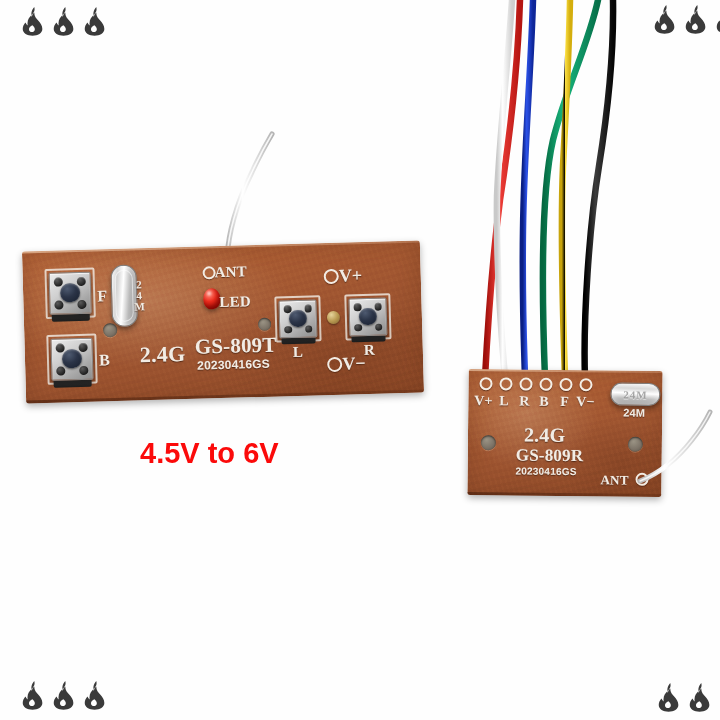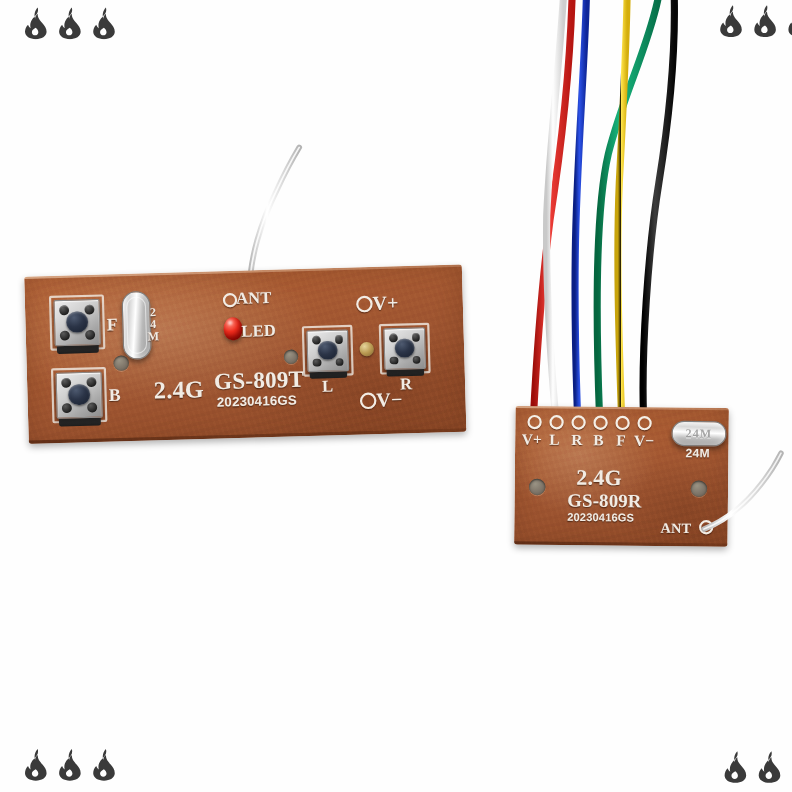--- a/index.html
+++ b/index.html
@@ -362,14 +362,15 @@
 
     <div class="silk" style="left:133px; top:102px; font-size:13px;">ANT</div>
     <div class="pad-ring" style="left:168px; top:102px; width:13px; height:13px;"></div>
   </div>
 
   <svg class="wire-svg" viewBox="0 0 720 720">
     <path d="M640,481 C660,473 678,458 692,440 C700,430 706,420 710,412" stroke="url(#gAnt)" stroke-width="5" fill="none" stroke-linecap="round"></path>
     <path d="M640,481 C660,473 678,458 692,440 C700,430 706,420 710,412" stroke="rgba(255,255,255,.8)" stroke-width="1.5" fill="none" stroke-linecap="round"></path>
   </svg>
 
+  <div class="caption" style="left:140px; top:437px; font-size:29px;">4.5V to 6V</div>
 
 </div>
 
 </body></html>

